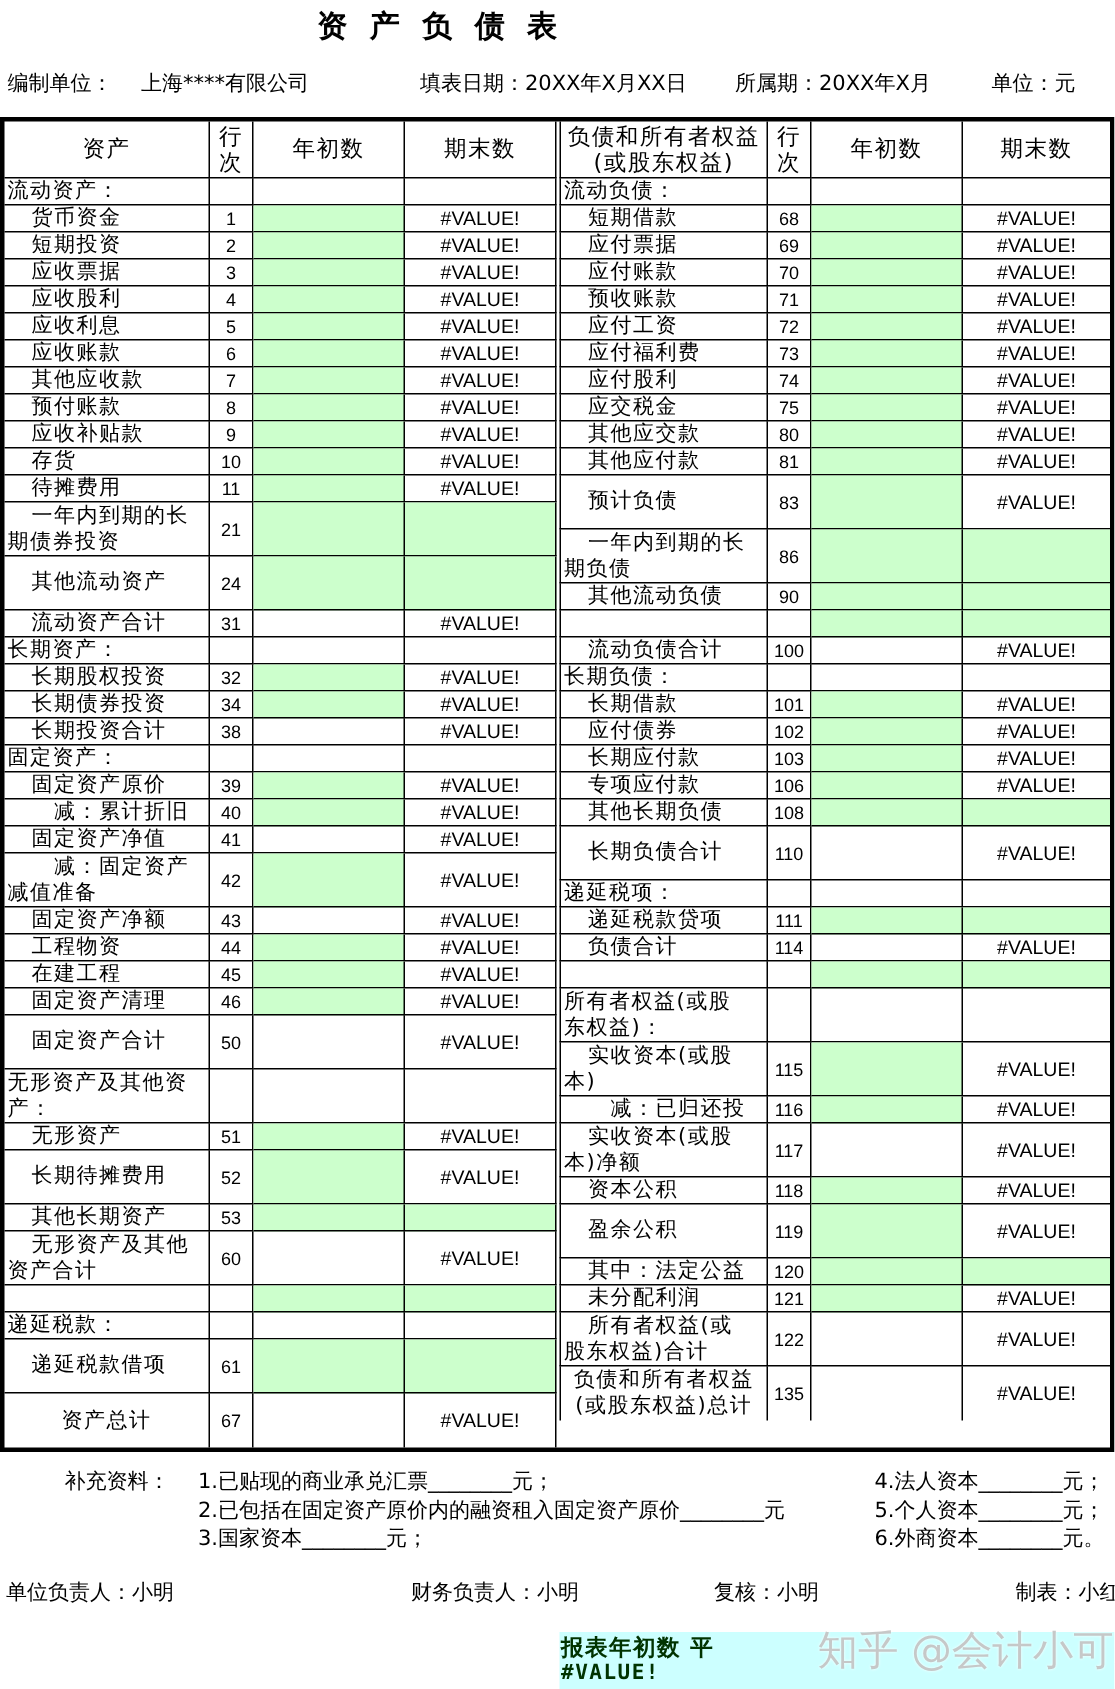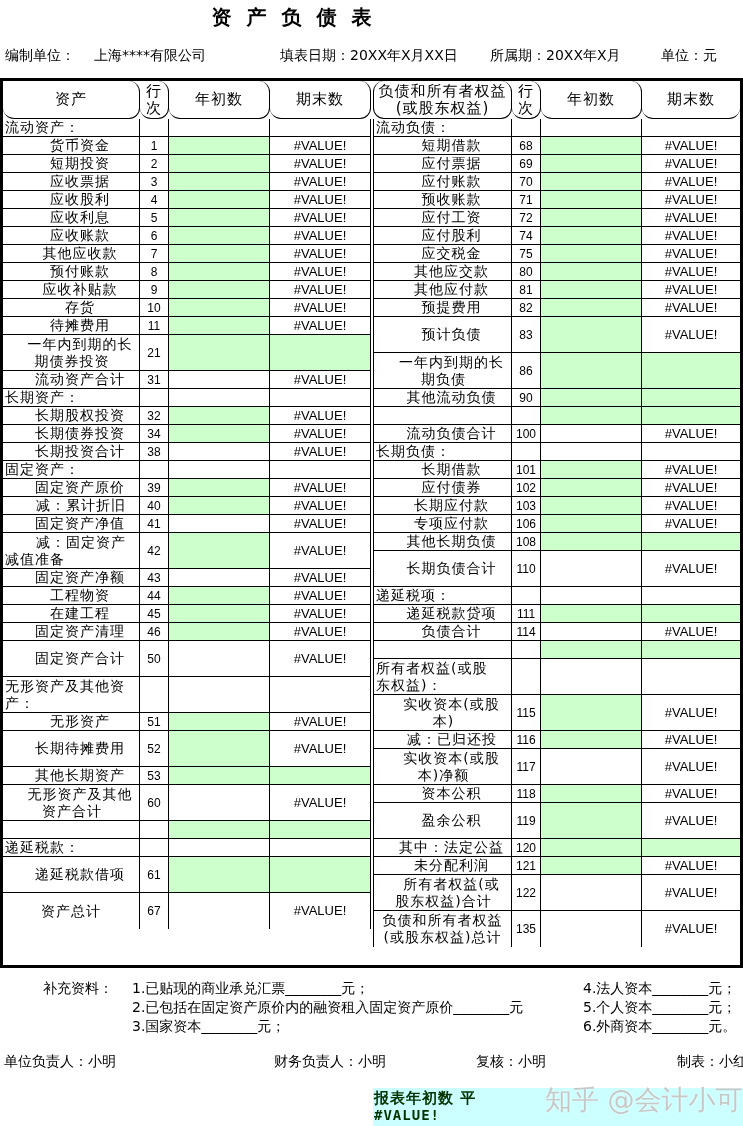--- a/index.html
+++ b/index.html
@@ -26,30 +26,30 @@
   }
   #rtbl { margin-left:2px; }
   #rtbl td:first-child { border-left:1px solid #000; }
   #rtbl td:last-child { border-right:none; }
   .tbl tr:last-child td { border-bottom:none; }
   tr.h { height:38px; }
   tr.s { height:18px;margin-left:36px; }
   tr.d { height:36px; }
   tr.h td {
     text-align:center; vertical-align:middle; font-size:15px;
-    letter-spacing:1px; line-height:17px; white-space:pre-line;border-radius:11px;
+    letter-spacing:1px; line-height:17px; white-space:pre-line;
   }
   td.nm {
     font-size:14px; letter-spacing:1px; line-height:17px;
     padding-left:2px; white-space:pre-line; text-align:left;
   }
   tr.s td { vertical-align:bottom; }
   tr.d td { vertical-align:middle; }
   td.i0 { text-indent:0; }
-  td.i1 { text-indent:16px;text-align:center; }
+  td.i1 { text-indent:16px; }
   td.i2 { text-indent:31px; }
   td.ctr { text-align:center; padding-left:0; }
   td.no { font-family:"Liberation Sans", sans-serif; font-size:12px; text-align:center; line-height:16px; }
   td.bv, td.ev { font-family:"Liberation Sans", sans-serif; font-size:13px; text-align:center; line-height:16px; }
   td.g { background:#ccffcc; }
   .sup { font-size:14px; line-height:18px;margin-left:40px; }
   .sig { top:1053px; font-size:14px; }
   .check {
     position:absolute; left:373px; top:1088px; width:370px; height:38px;
     background:#ccffff;
@@ -164,20 +164,26 @@
 <tr class="s">
           <td class="nm i1">待摊费用</td>
           <td class="no">11</td>
           <td class="bv g"></td>
           <td class="ev">#VALUE!</td>
         </tr>
 <tr class="d">
           <td class="nm i1">一年内到期的长
 期债券投资</td>
           <td class="no">21</td>
+          <td class="bv g"></td>
+          <td class="ev g"></td>
+        </tr>
+<tr class="d">
+          <td class="nm i1">其他流动资产</td>
+          <td class="no">24</td>
           <td class="bv g"></td>
           <td class="ev g"></td>
         </tr>
 <tr class="s">
           <td class="nm i1">流动资产合计</td>
           <td class="no">31</td>
           <td class="bv"></td>
           <td class="ev">#VALUE!</td>
         </tr>
 <tr class="s">
@@ -370,46 +376,46 @@
           <td class="bv g"></td>
           <td class="ev">#VALUE!</td>
         </tr>
 <tr class="s">
           <td class="nm i1">应付工资</td>
           <td class="no">72</td>
           <td class="bv g"></td>
           <td class="ev">#VALUE!</td>
         </tr>
 <tr class="s">
+          <td class="nm i1">应付福利费</td>
+          <td class="no">73</td>
+          <td class="bv g"></td>
+          <td class="ev">#VALUE!</td>
+        </tr>
+<tr class="s">
           <td class="nm i1">应付股利</td>
           <td class="no">74</td>
           <td class="bv g"></td>
           <td class="ev">#VALUE!</td>
         </tr>
 <tr class="s">
           <td class="nm i1">应交税金</td>
           <td class="no">75</td>
           <td class="bv g"></td>
           <td class="ev">#VALUE!</td>
         </tr>
 <tr class="s">
           <td class="nm i1">其他应交款</td>
           <td class="no">80</td>
           <td class="bv g"></td>
           <td class="ev">#VALUE!</td>
         </tr>
 <tr class="s">
           <td class="nm i1">其他应付款</td>
           <td class="no">81</td>
-          <td class="bv g"></td>
-          <td class="ev">#VALUE!</td>
-        </tr>
-<tr class="s">
-          <td class="nm i1">预提费用</td>
-          <td class="no">82</td>
           <td class="bv g"></td>
           <td class="ev">#VALUE!</td>
         </tr>
 <tr class="d">
           <td class="nm i1">预计负债</td>
           <td class="no">83</td>
           <td class="bv g"></td>
           <td class="ev">#VALUE!</td>
         </tr>
 <tr class="d">

